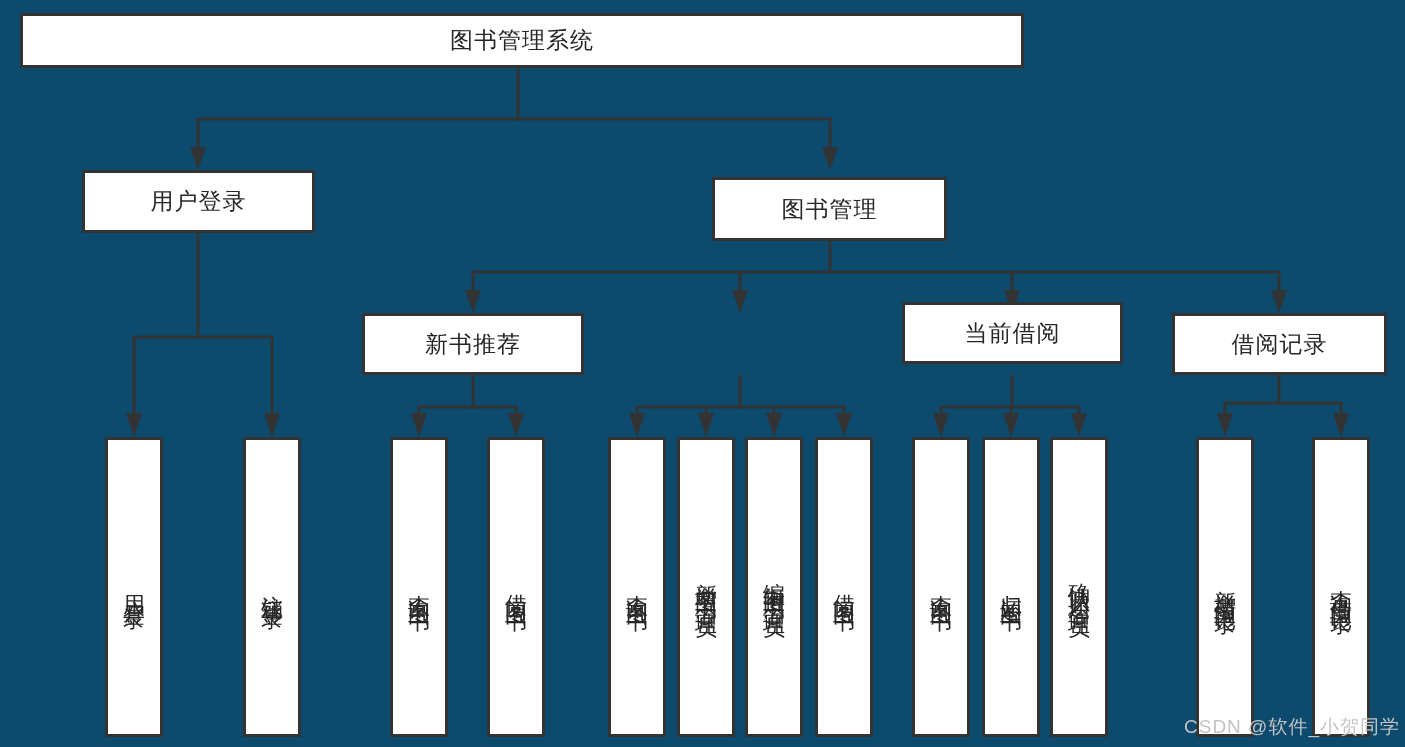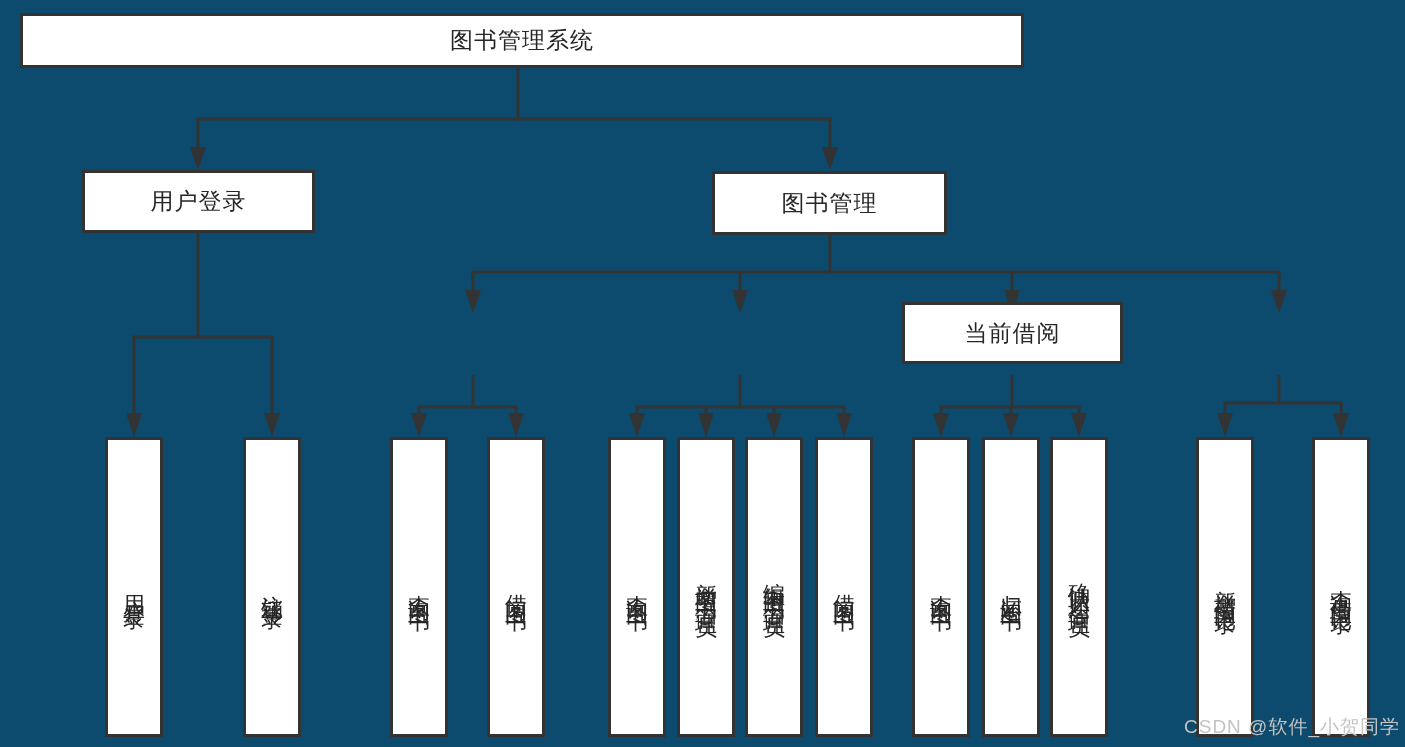--- a/index.html
+++ b/index.html
@@ -118,23 +118,25 @@
         <polygon points="1217,413 1233,413 1225,437" stroke="none"></polygon>
         <line x1="1341" y1="403" x2="1341" y2="416"></line>
         <polygon points="1333,413 1349,413 1341,437" stroke="none"></polygon>
       </g>
     </g>
   </svg>
 
   <div class="box h" style="left:20px;top:13px;width:1004px;height:55px">图书管理系统</div>
 
   <div class="box h" style="left:82px;top:170px;width:233px;height:63px">用户登录</div>
-  <div class="box h" style="left:712px;top:171px;width:235px;height:64px">图书管理</div>
+  <div class="box h" style="left:712px;top:177px;width:235px;height:64px">图书管理</div>
 
+  <div class="box h" style="left:362px;top:313px;width:222px;height:62px">新书推荐</div>
   <div class="box h" style="left:902px;top:302px;width:221px;height:62px">当前借阅</div>
+  <div class="box h" style="left:1172px;top:313px;width:215px;height:62px">借阅记录</div>
 
   <div class="box leaf" style="left:105px;top:437px;width:58px;height:300px">
     <span>用户登录</span>
   </div>
   <div class="box leaf" style="left:243px;top:437px;width:58px;height:300px">
     <span>注销登录</span>
   </div>
 
   <div class="box leaf" style="left:390px;top:437px;width:58px;height:300px">
     <span>查询图书</span>

